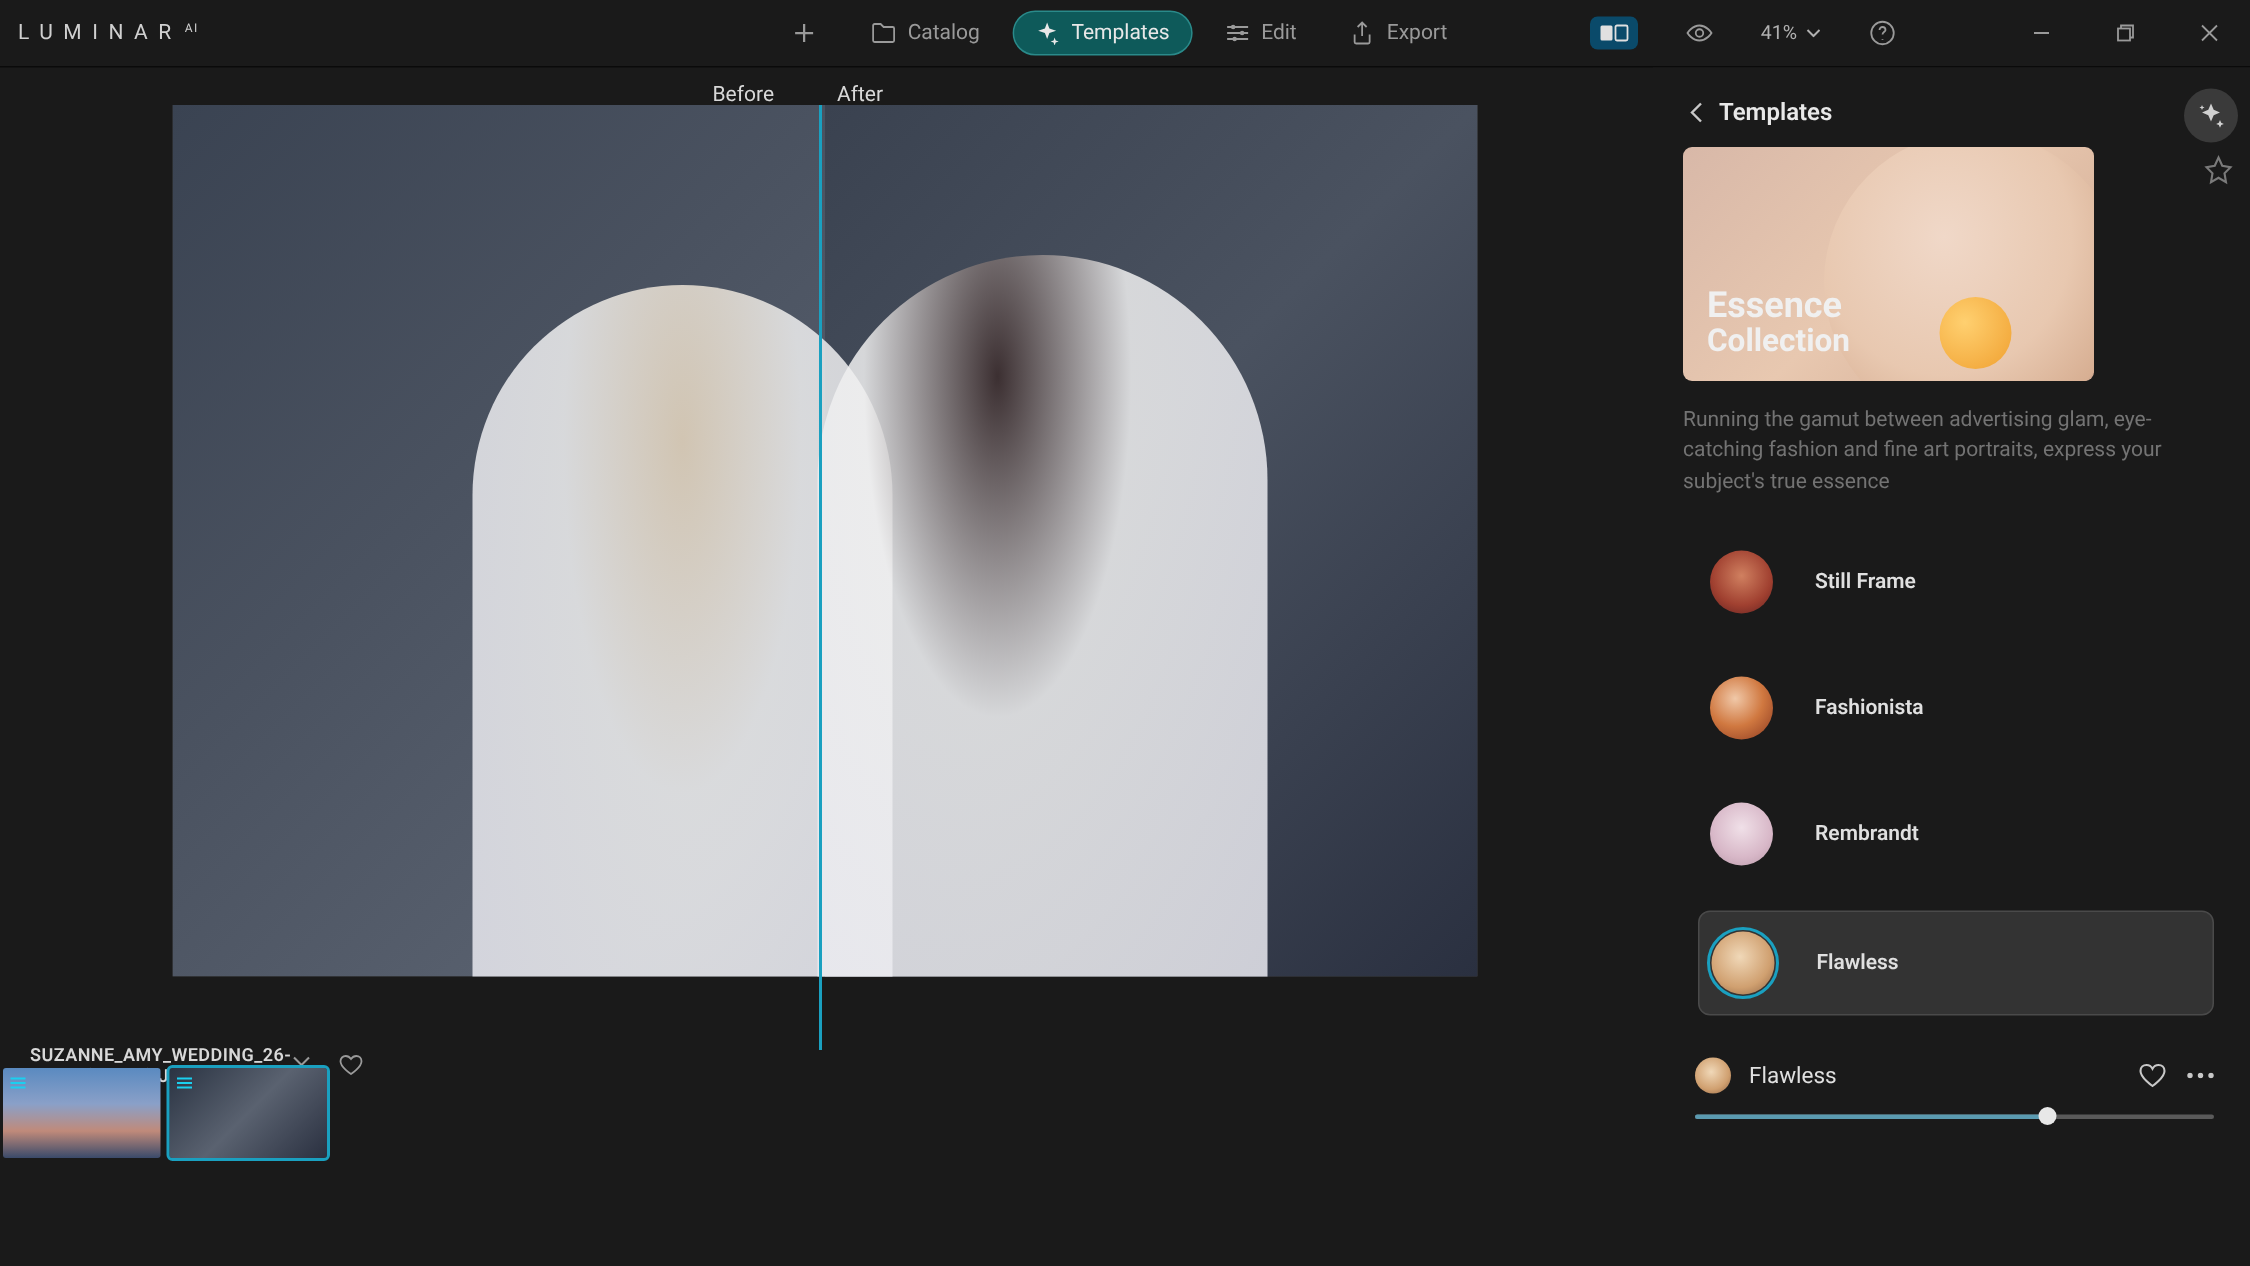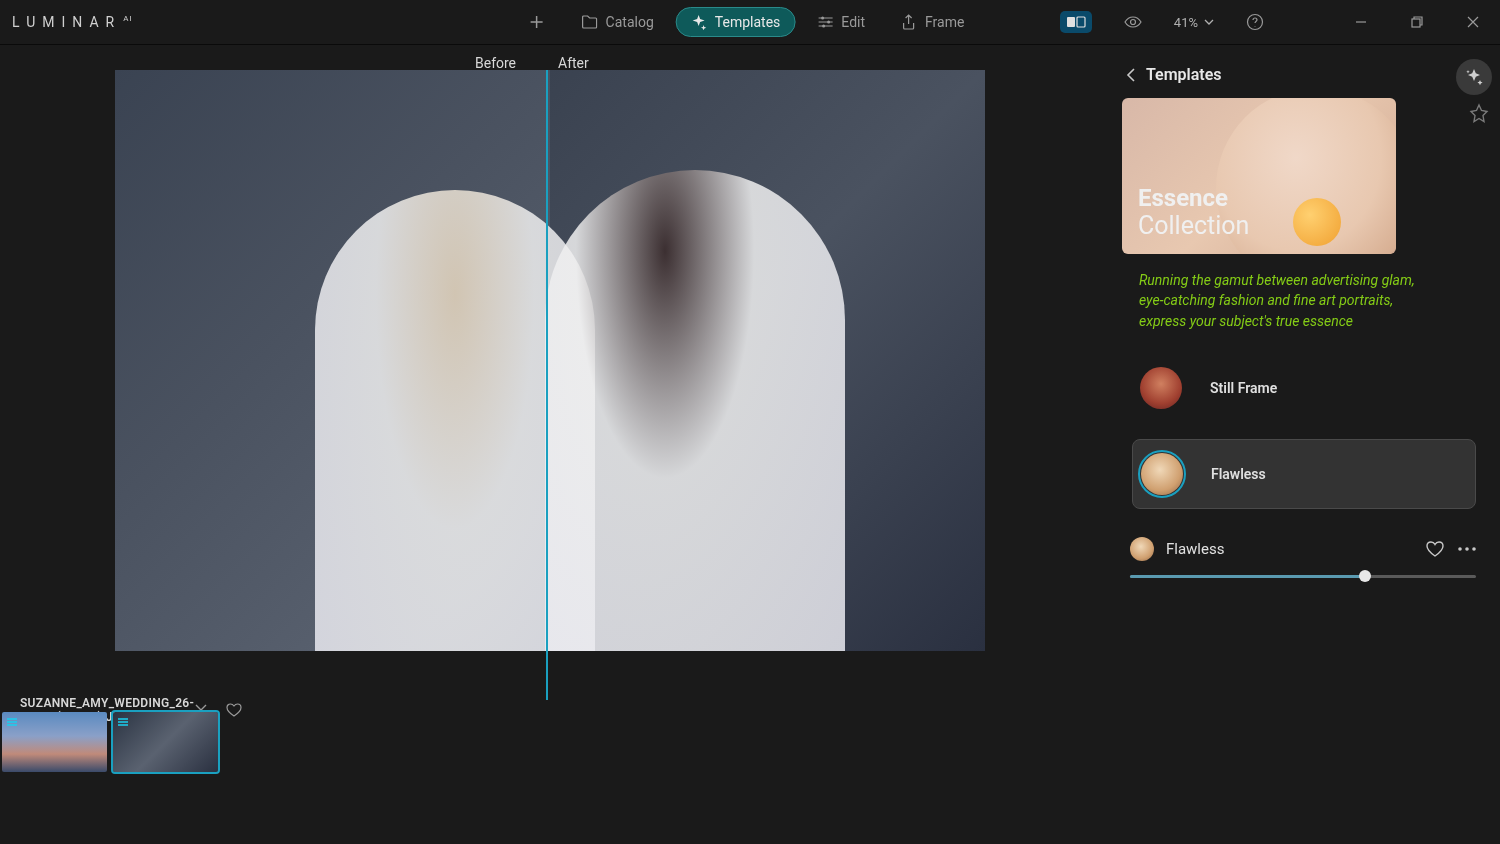--- a/index.html
+++ b/index.html
@@ -55,23 +55,23 @@
 .sidebar-title { font-size: 16px; font-weight: 600; color: #e8e8e8; }
 
 .ai-badge { position: absolute; top: 14px; right: 8px; width: 36px; height: 36px; border-radius: 50%; background: #3a3a3a; display: flex; align-items: center; justify-content: center; cursor: pointer; }
 .star-badge { position: absolute; top: 58px; right: 10px; color: #7a7a7a; cursor: pointer; }
 
 .collection-card { margin: 0 24px 0 20px; width: 274px; height: 156px; border-radius: 6px; background: linear-gradient(135deg, #d8b8a8 0%, #e8c8b0 50%, #d0a890 100%); position: relative; overflow: hidden; cursor: pointer; }
 .model-face { position: absolute; right: -20px; top: -10px; width: 200px; height: 200px; background: radial-gradient(ellipse at 40% 35%, #f0d8c8 0%, #e8c8b0 50%, #c89878 100%); border-radius: 50%; }
 .bubble { position: absolute; right: 55px; top: 100px; width: 48px; height: 48px; background: radial-gradient(circle at 35% 35%, #ffd070 0%, #f0a030 100%); border-radius: 50%; }
 .card-text { position: absolute; bottom: 14px; left: 16px; color: #f0f0f0; }
 .card-title { font-size: 24px; font-weight: 700; line-height: 1.1; }
-.card-sub { font-size: 25px; font-weight: 400; }
-
-.collection-desc { margin: 16px 58px 24px 37px; font-size: 14px; line-height: 1.45; color: #84cc16; font-style: italic; }
+.card-sub { font-size: 21px; font-weight: 700; }
+
+.collection-desc { margin: 16px 58px 24px 20px; font-size: 14px; line-height: 1.45; color: #737373; }
 
 .template-list { padding: 0 24px 0 30px; }
 .template-item { display: flex; align-items: center; gap: 28px; padding: 12px 8px; border-radius: 8px; cursor: pointer; margin-bottom: 18px; }
 .template-item.selected { background: #333333; border: 1px solid #4a4a4a; padding: 13px 8px; }
 .template-thumb { width: 42px; height: 42px; border-radius: 50%; flex-shrink: 0; }
 .template-item.selected .template-thumb { outline: 2px solid #1aa0c0; outline-offset: 1px; }
 .t1 { background: radial-gradient(circle at 50% 40%, #d08060 0%, #a04030 60%, #602020 100%); }
 .t2 { background: radial-gradient(circle at 50% 30%, #f0e8e0 0%, #8a7a6a 50%, #3a3a3a 100%); }
 .t3 { background: radial-gradient(circle at 40% 35%, #f0c8a8 0%, #d07840 50%, #8a3820 100%); }
 .t4 { background: radial-gradient(circle at 50% 40%, #f0e0e8 0%, #d8b8c8 60%, #b898a8 100%); }
@@ -130,21 +130,21 @@
           </svg>
         </span>
       <span>Edit</span>
     </div>
     <div class="nav-item">
       <span class="nav-icon">
           <svg width="14" height="16" viewBox="0 0 14 16">
             <path d="M7 1v9M4 4l3-3 3 3M2 9v5a1 1 0 001 1h8a1 1 0 001-1V9" stroke="currentColor" stroke-width="1.2" fill="none"></path>
           </svg>
         </span>
-      <span>Frame</span>
+      <span>Export</span>
     </div>
   </div>
 
   <div class="right-controls">
     <div class="compare-toggle">
       <svg width="20" height="14" viewBox="0 0 20 14">
           <rect x="1" y="2" width="8" height="10" fill="#e0e0e0" rx="1"></rect>
           <rect x="11" y="2" width="8" height="10" stroke="#e0e0e0" stroke-width="1.2" fill="none" rx="1"></rect>
         </svg>
     </div>
@@ -268,20 +268,28 @@
         <div class="card-sub">Collection</div>
       </div>
     </div>
 
     <div class="collection-desc">Running the gamut between advertising glam, eye-catching fashion and fine art portraits, express your subject's true essence</div>
 
     <div class="template-list">
       <div class="template-item">
         <div class="template-thumb t1"></div>
         <span class="template-name">Still Frame</span>
+      </div>
+      <div class="template-item">
+        <div class="template-thumb t3"></div>
+        <span class="template-name">Fashionista</span>
+      </div>
+      <div class="template-item">
+        <div class="template-thumb t4"></div>
+        <span class="template-name">Rembrandt</span>
       </div>
       <div class="template-item selected">
         <div class="template-thumb t5"></div>
         <span class="template-name">Flawless</span>
       </div>
     </div>
 
     <div class="applied-bar">
       <div class="applied-top">
         <div class="applied-thumb"></div>

